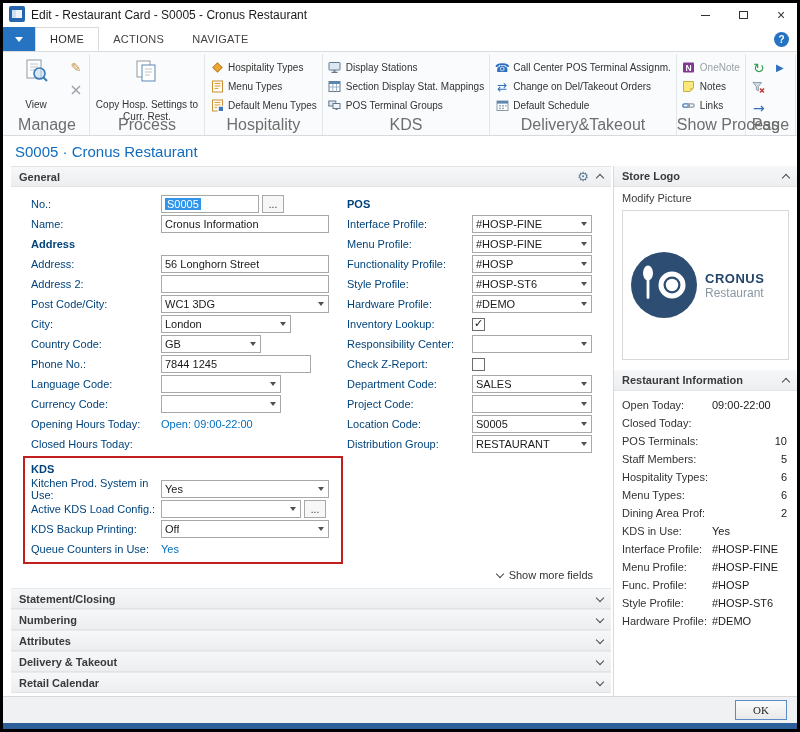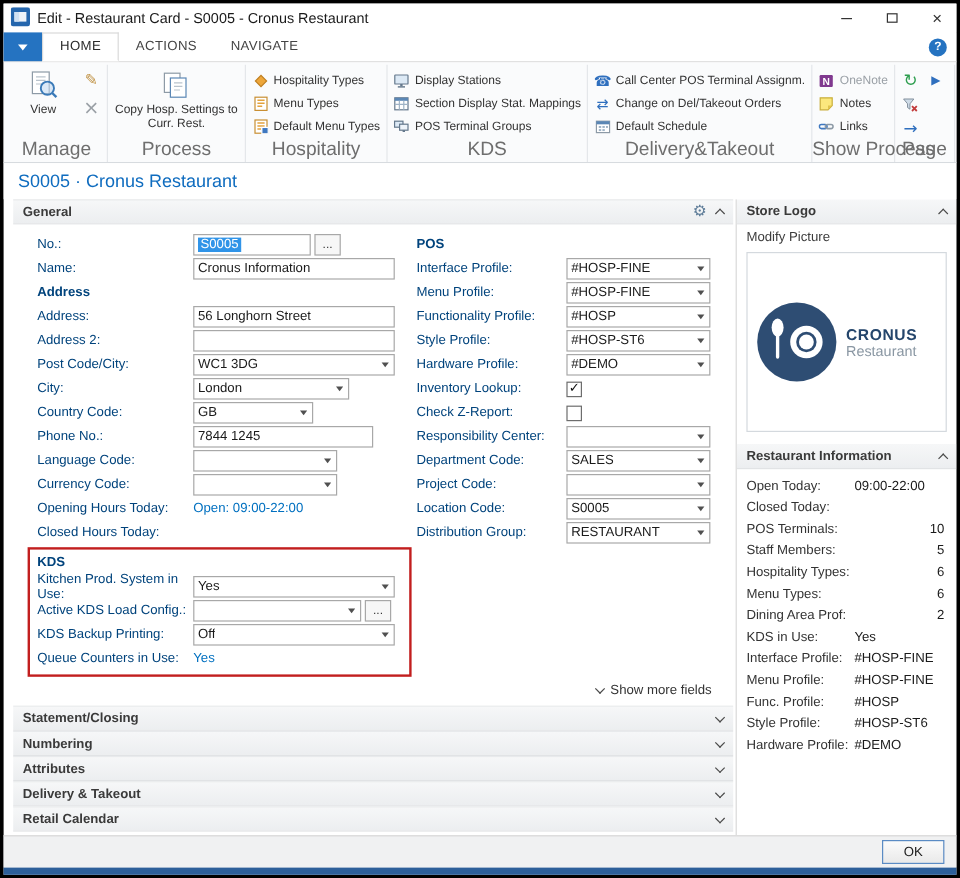--- a/index.html
+++ b/index.html
@@ -23,21 +23,21 @@
   .helpbtn { margin-left:auto; margin-right:8px; align-self:center; width:15px; height:15px; border-radius:50%; background:#2573c1; color:#fff; font-size:10px; font-weight:bold; display:flex; align-items:center; justify-content:center; }
 
   
   .ribbon { height:84px; flex:0 0 84px; display:flex; background:#fafbfc; border-bottom:1px solid #d7dbdf; padding:2px 2px 0 2px; }
   .rgroup { position:relative; padding:2px 5px 13px 5px; border-right:1px solid #e4e7ea; display:flex; flex-direction:column; }
   .rlab { position:absolute; bottom:1px; left:0; right:0; text-align:center; font-size:16px; color:#6e6e6e; white-space:nowrap; }
   .rbody { display:flex; flex:1; }
   .rbody.stack { flex-direction:column; gap:4px; padding-top:4px; }
   .ritem { display:flex; align-items:center; gap:4px; font-size:10px; color:#333; white-space:nowrap; height:15px; }
   .ricon { width:14px; height:14px; display:flex; align-items:center; justify-content:center; flex:0 0 14px; }
-  .bigbtn { display:flex; flex-direction:column; align-items:center; width:52px; gap:2px; font-size:10px; color:#333; text-align:center; padding-top:2px; }
+  .bigbtn { display:flex; flex-direction:column; align-items:center; width:52px; gap:15px; font-size:10px; color:#333; text-align:center; padding-top:2px; }
   .bigbtn.wide { width:104px; }
   .biglab { line-height:1.2; }
   .bigicon { width:26px; height:26px; display:flex; align-items:center; justify-content:center; }
   .minicol { display:flex; flex-direction:column; gap:7px; margin-left:6px; padding-top:4px; }
   .mini { width:16px; height:15px; display:flex; align-items:center; justify-content:center; }
   .glyph { line-height:1; font-family:"DejaVu Sans", sans-serif; }
   .muted { color:#9aa0a6; }
   .pagegrid { display:grid; grid-template-columns:18px 18px; grid-auto-rows:17px; gap:3px; padding-top:4px; }
 
   
@@ -86,21 +86,21 @@
   .brand { font-weight:bold; color:#24456b; font-size:13px; letter-spacing:.5px;text-align:center; }
   .sub { color:#8a97a3; font-size:12px; }
   .infolist { padding:5px 8px; }
   .irow { display:flex; align-items:center; height:18px; }
   .ilabel { flex:0 0 90px; color:#333; }
   .ivalue { flex:1; color:#1a1a1a; }
   .ivalue.num { text-align:right; padding-right:2px; }
 
   
   .footer { flex:0 0 27px; background:#f0f1f2; border-top:1px solid #d8d8d8; display:flex; align-items:center; justify-content:flex-end; padding-right:10px; }
-  .okbtn { width:52px; height:20px; font-family:Liberation Sans, sans-serif; font-size:11px; color:#1a1a1a; background:linear-gradient(#fbfbfb,#e9e9e9); border:1px solid #5a8bc4; }
+  .okbtn { width:52px; height:20px; font-family:Liberation Serif, serif; font-size:11px; color:#1a1a1a; background:linear-gradient(#fbfbfb,#e9e9e9); border:1px solid #5a8bc4; }
   .bottomframe { flex:0 0 6px; background:#2d5f9a; }
 </style>
 </head>
 <body>
 
 <div class="window">
 
   <div class="titlebar">
     <span><svg width="16" height="16" viewBox="0 0 16 16">
           <rect width="16" height="16" rx="2" fill="#2566ad"></rect>
@@ -546,32 +546,32 @@
               </div>
               <div class="frow">
                 <span class="flabel">Inventory Lookup:</span>
                 <span class="fctl">
                   <span class="cb checked">
                     <span class="mark">✓</span>
                   </span>
                 </span>
               </div>
               <div class="frow">
+                <span class="flabel">Responsibility Center:</span>
+                <span class="fctl">
+                  <span class="fbox dd" style="width: 120px;">
+                    <span class="fval"></span>
+                    <span class="darrow"></span>
+                  </span>
+                </span>
+              </div>
+              <div class="frow">
                 <span class="flabel">Check Z-Report:</span>
                 <span class="fctl">
                   <span class="cb"></span>
-                </span>
-              </div>
-              <div class="frow">
-                <span class="flabel">Responsibility Center:</span>
-                <span class="fctl">
-                  <span class="fbox dd" style="width: 120px;">
-                    <span class="fval"></span>
-                    <span class="darrow"></span>
-                  </span>
                 </span>
               </div>
               <div class="frow">
                 <span class="flabel">Department Code:</span>
                 <span class="fctl">
                   <span class="fbox dd" style="width: 120px;">
                     <span class="fval">SALES</span>
                     <span class="darrow"></span>
                   </span>
                 </span>

